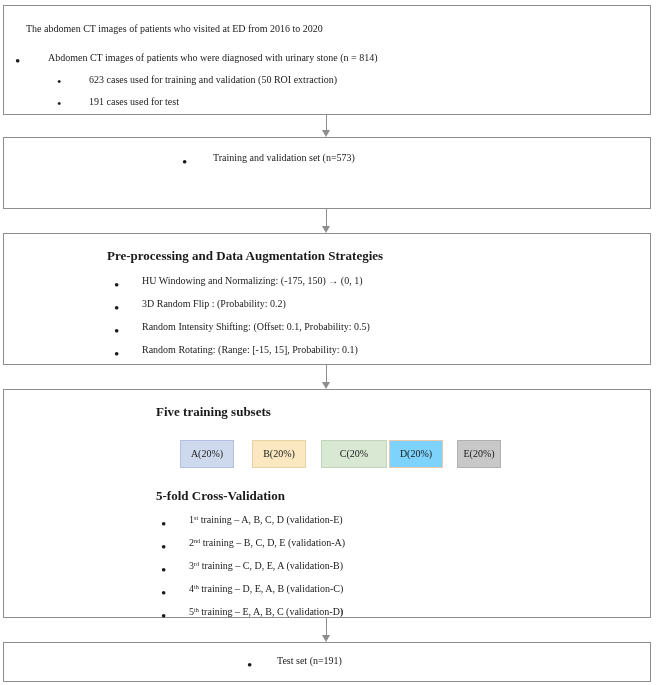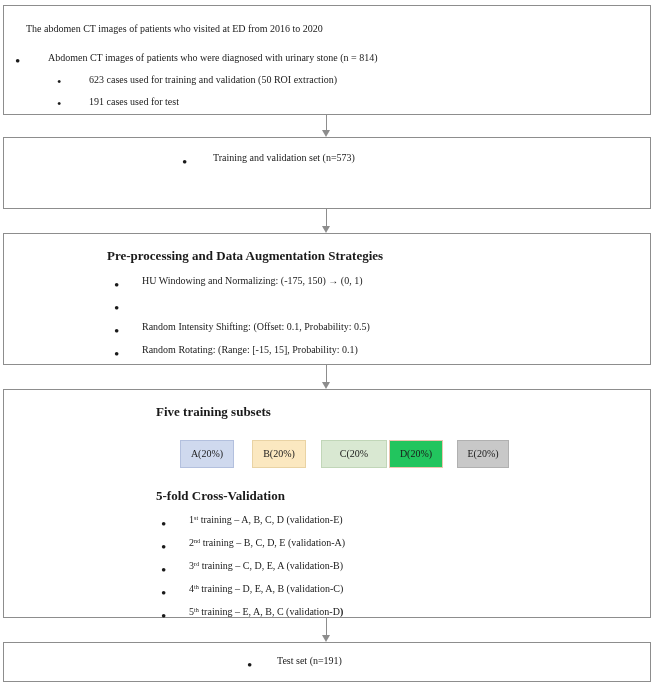--- a/index.html
+++ b/index.html
@@ -127,20 +127,21 @@
     <div class="head"></div>
   </div>
 
   <div class="box" style="left:3px; top:233px; width:648px; height:132px;">
     <div class="heading" style="left:103px; top:15px;">Pre-processing and Data Augmentation Strategies</div>
 
     <div class="bullet" style="left:110px; top:43px;">•</div>
     <div class="line" style="left:138px; top:42px;">HU Windowing and Normalizing: (-175, 150) → (0, 1)</div>
 
     <div class="bullet" style="left:110px; top:66px;">•</div>
+    <div class="line" style="left:138px; top:65px;">3D Random Flip : (Probability: 0.2)</div>
 
     <div class="bullet" style="left:110px; top:89px;">•</div>
     <div class="line" style="left:138px; top:88px;">Random Intensity Shifting: (Offset: 0.1, Probability: 0.5)</div>
 
     <div class="bullet" style="left:110px; top:112px;">•</div>
     <div class="line" style="left:138px; top:111px;">Random Rotating: (Range: [-15, 15], Probability: 0.1)</div>
   </div>
 
   <div class="arrow" style="left:320px; top:365px; height:24px;">
     <div class="shaft" style="height:17px;"></div>
@@ -153,24 +154,24 @@
 
     <div class="chip" id="chip0" style="left: 176px; top: 50px; width: 54px; background: rgb(207, 217, 238); border-color: rgb(179, 192, 222);">
       <span>A(20%)</span>
     </div>
     <div class="chip" id="chip1" style="left: 248px; top: 50px; width: 54px; background: rgb(251, 232, 192); border-color: rgb(233, 211, 164);">
       <span>B(20%)</span>
     </div>
     <div class="chip" id="chip2" style="left: 317px; top: 50px; width: 66px; background: rgb(217, 232, 210); border-color: rgb(193, 214, 184);">
       <span>C(20%</span>
     </div>
-    <div class="chip" id="chip3" style="left: 385px; top: 50px; width: 54px; background: #22c55e; border-color: rgb(236, 198, 177);">
+    <div class="chip" id="chip3" style="left: 385px; top: 50px; width: 54px; background: #7dd3fc; border-color: rgb(236, 198, 177);">
       <span>D(20%)</span>
     </div>
-    <div class="chip" id="chip4" style="left: 453px; top: 50px; width: 52px; background: rgb(200, 200, 200); border-color: rgb(176, 176, 176);">
+    <div class="chip" id="chip4" style="left: 453px; top: 50px; width: 44px; background: rgb(200, 200, 200); border-color: rgb(176, 176, 176);">
       <span>E(20%)</span>
     </div>
 
     <div class="heading" style="left:152px; top:99px;">5-fold Cross-Validation</div>
 
     <div class="bullet" style="left:157px; top:126px;">•</div>
     <div class="line" style="left:185px; top:125px;">
       <span>1</span><sup>st</sup><span> training – A, B, C, D (validation-E)</span>
     </div>
 

